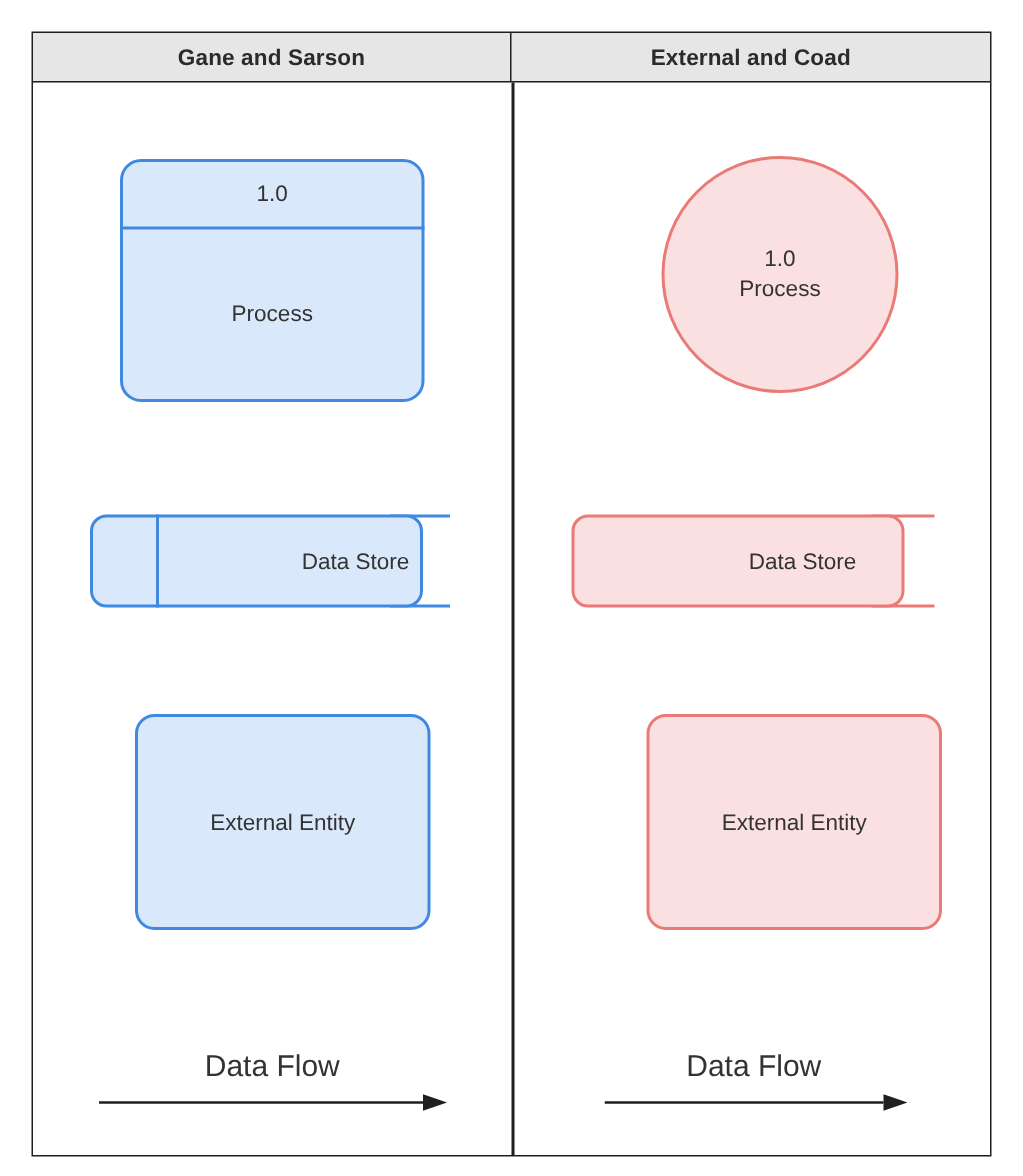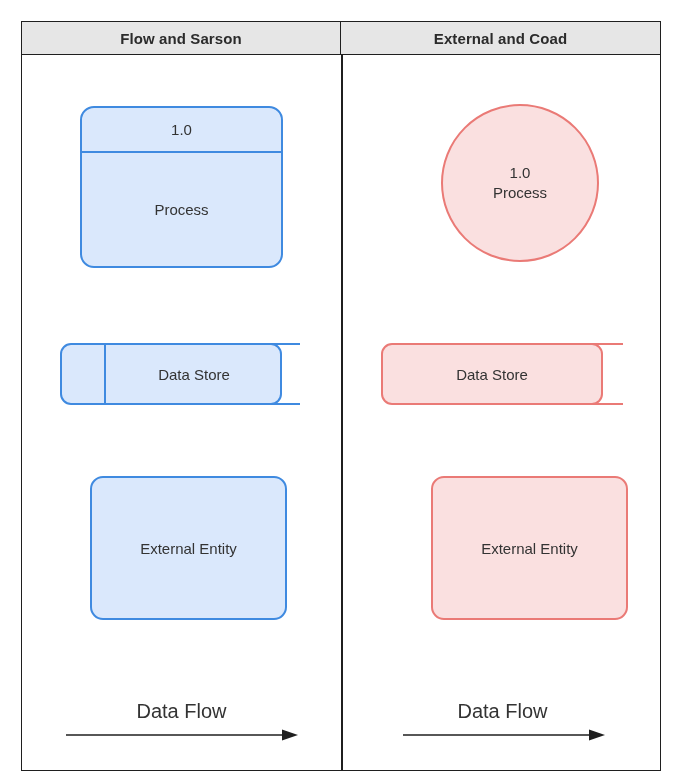--- a/index.html
+++ b/index.html
@@ -38,21 +38,21 @@
     display:flex;flex-direction:column;align-items:center;justify-content:center;line-height:1.35;}
   .yc-process span{font-size:15px;}
 
   
   .store{position:absolute;top:18px;height:62px;}
   .store .body{position:absolute;left:0;top:0;height:62px;box-sizing:border-box;
     border-top-left-radius:11px;border-bottom-left-radius:11px;
     border-top-right-radius:11px;border-bottom-right-radius:11px;}
   .store .line-t{position:absolute;top:0;height:2px;}
   .store .line-b{position:absolute;bottom:0;height:2px;}
-  .store .txt{position:absolute;top:0;height:62px;display:flex;align-items:center;justify-content:center;font-size:15px;}
+  .store .txt{position:absolute;top:0;height:62px;display:flex;align-items:center;justify-content:center;font-size:15px;padding-left:43px;}
 
   .gs-store{left:38px;width:240px;}
   .gs-store .body{width:222px;background:#dae8fc;border:2px solid #3f8ae0;}
   .gs-store .tick{position:absolute;left:44px;top:0;width:2px;height:62px;background:#3f8ae0;}
   .gs-store .line-t,.gs-store .line-b{left:200px;width:40px;background:#3f8ae0;}
   .gs-store .txt{left:46px;width:176px;}
 
   .yc-store{left:38px;width:242px;}
   .yc-store .body{width:222px;background:#fae0e0;border:2px solid #ea7a76;}
   .yc-store .line-t,.yc-store .line-b{left:200px;width:42px;background:#ea7a76;}
@@ -70,21 +70,21 @@
   .flow svg{position:absolute;top:28px;}
   .gs-flow svg{left:44px;}
   .yc-flow svg{left:60px;}
 </style>
 </head>
 <body>
 
 <div id="frame">
 
   <div class="hdr-row">
-    <div class="hdr-cell left">Flow and Sarson</div>
+    <div class="hdr-cell left">Gane and Sarson</div>
     <div class="hdr-cell">External and Coad</div>
   </div>
 
   <div class="vdiv"></div>
 
   <div class="col left">
 
     <div class="cell band-process">
       <div class="gs-process">
         <div class="num">1.0</div>

